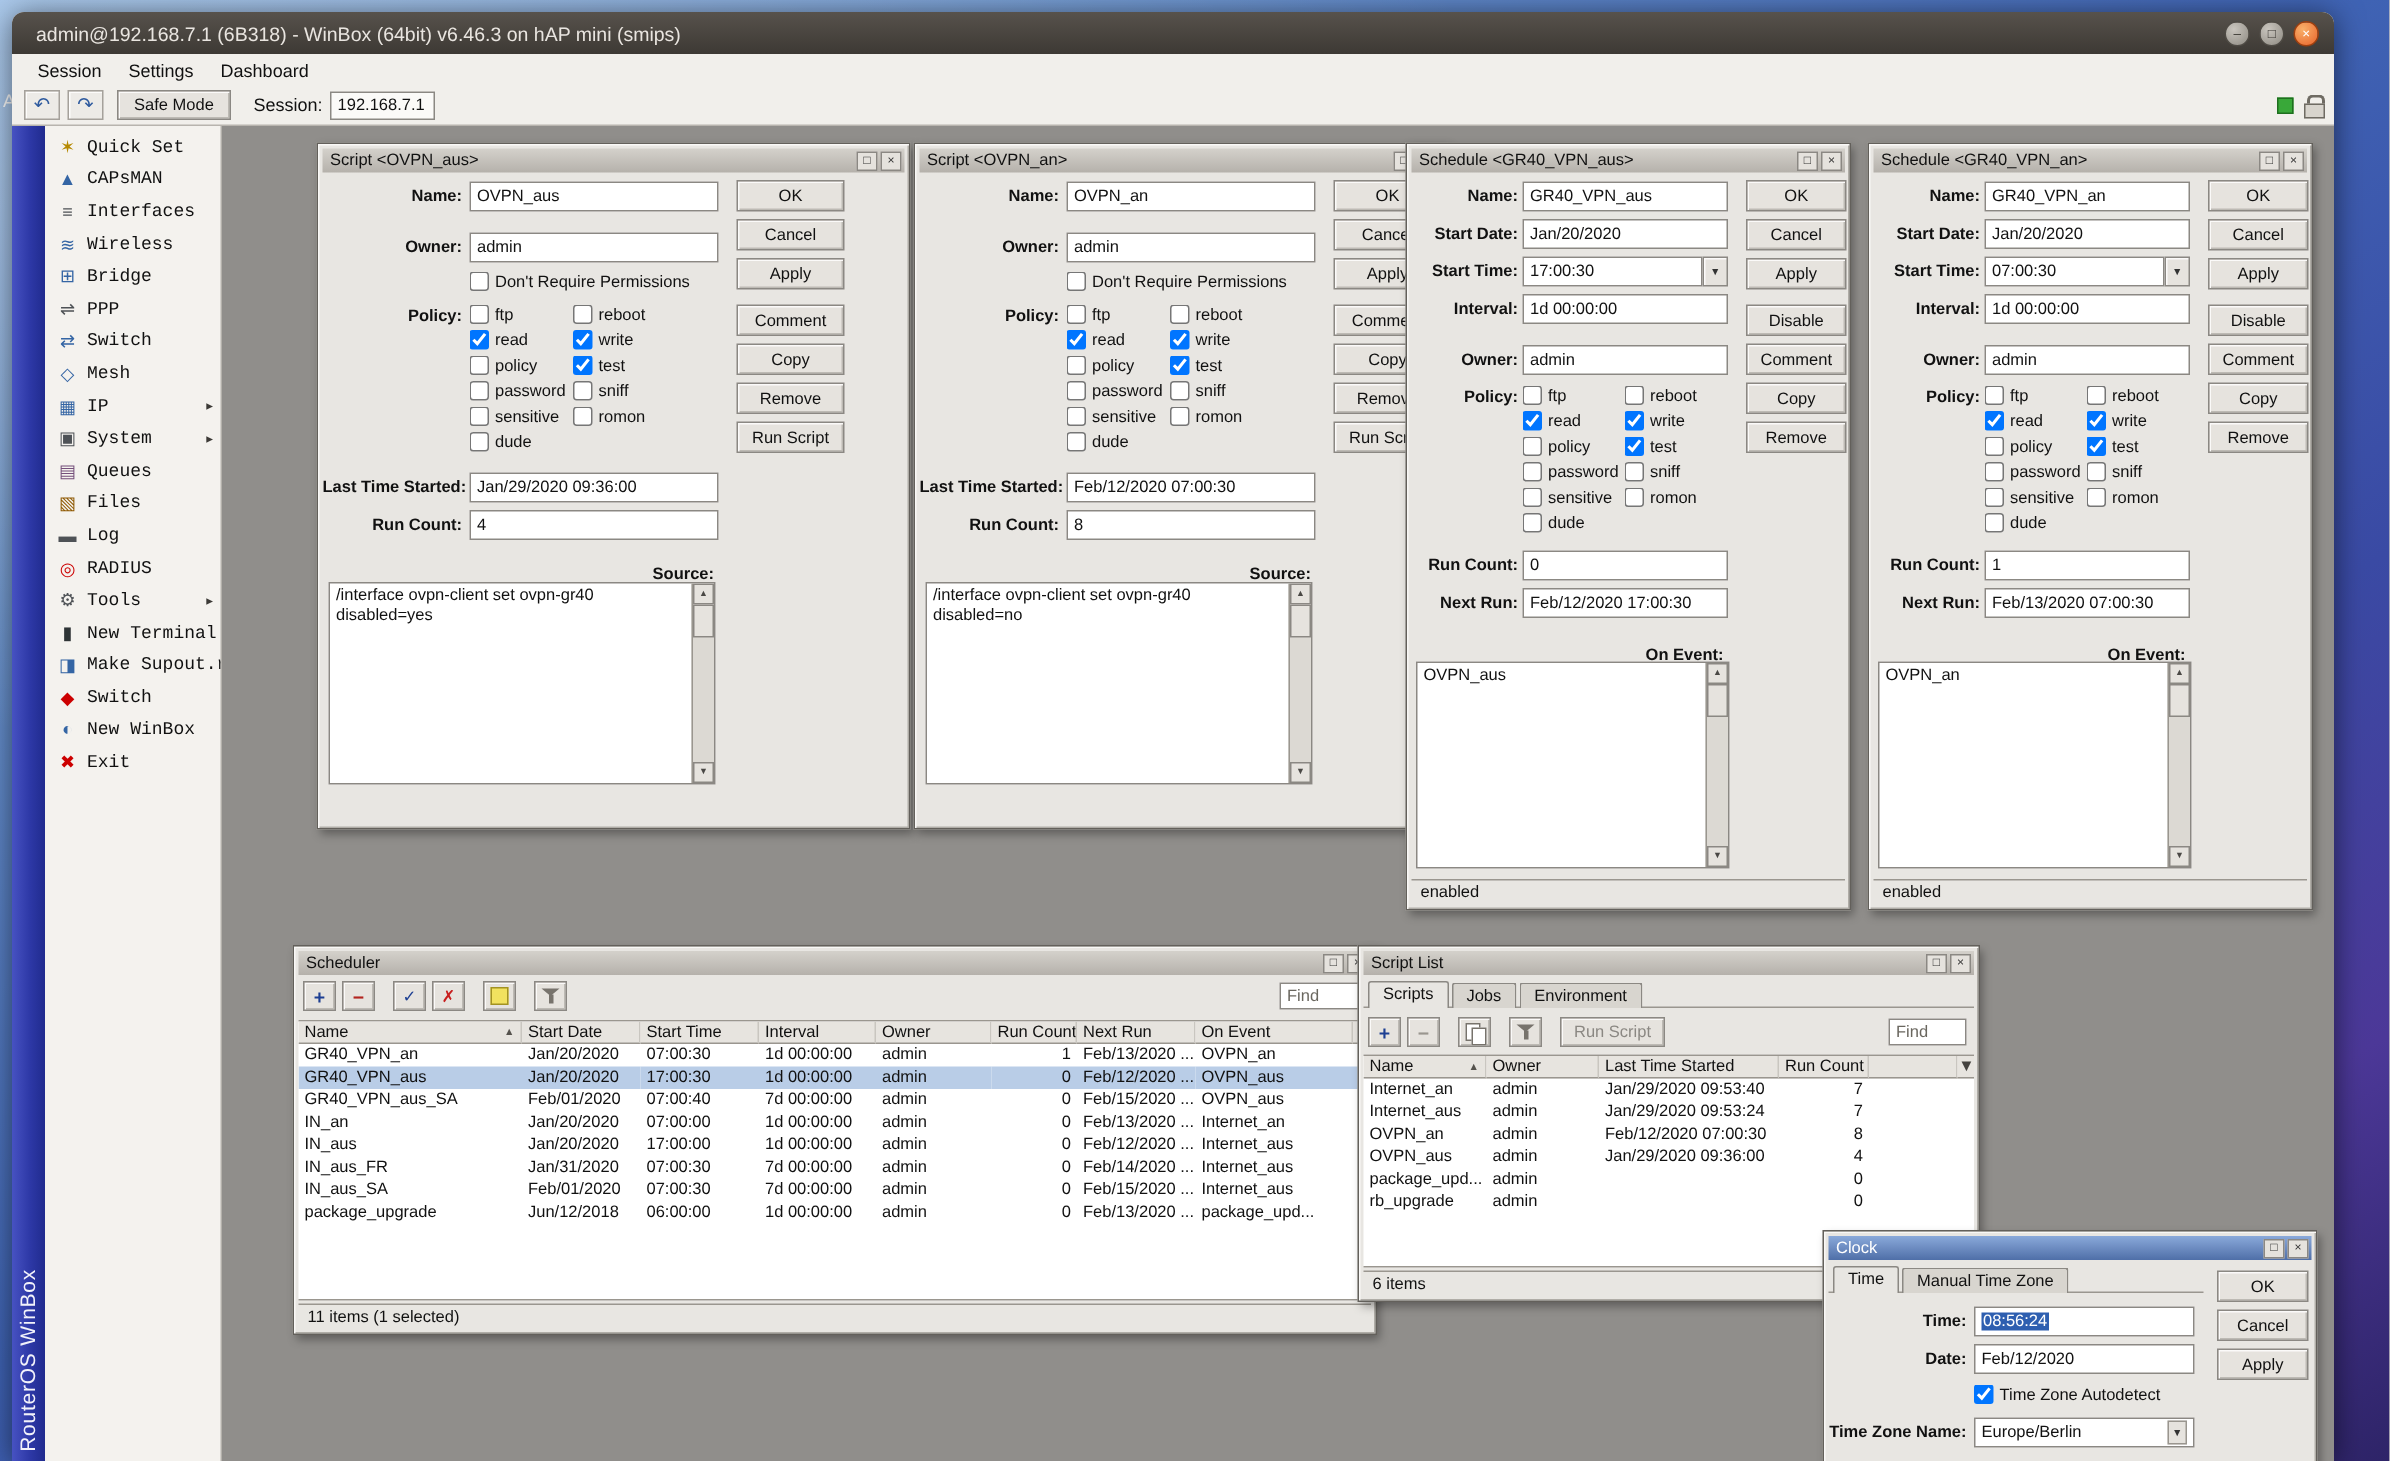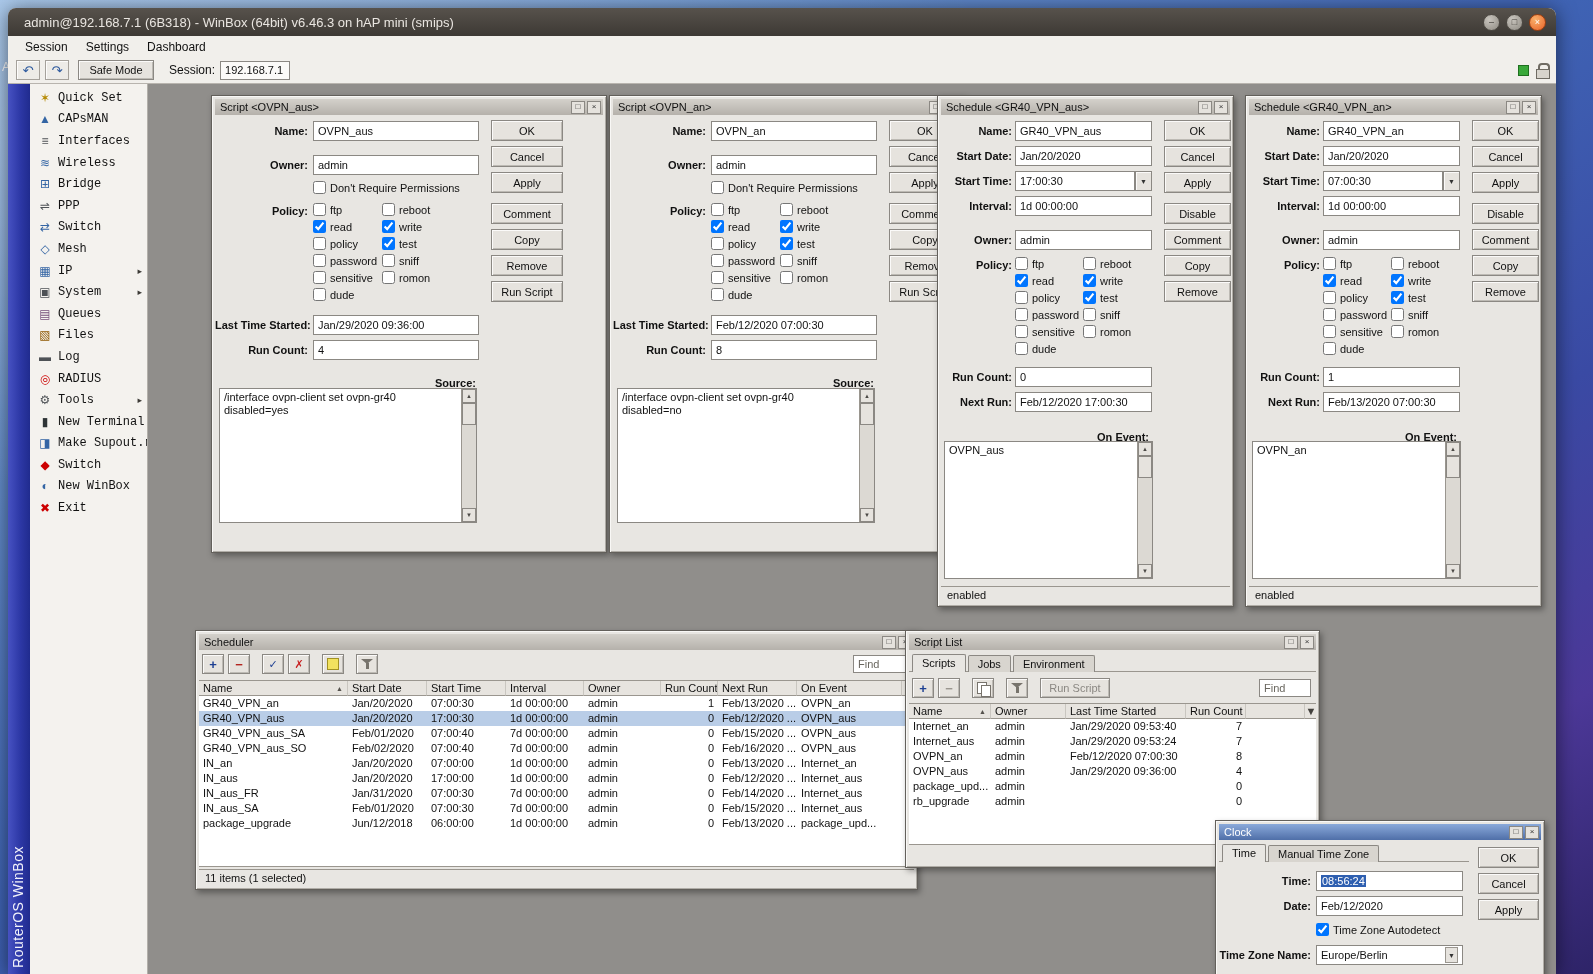--- a/index.html
+++ b/index.html
@@ -693,31 +693,20 @@
                     <td>Feb/01/2020</td>
                     <td>07:00:40</td>
                     <td>7d 00:00:00</td>
                     <td>admin</td>
                     <td>0</td>
                     <td>Feb/15/2020 ...</td>
                     <td>OVPN_aus</td>
                     <td></td>
                   </tr>
                   <tr>
-                    <td>GR40_VPN_aus_SO</td>
-                    <td>Feb/02/2020</td>
-                    <td>07:00:40</td>
-                    <td>7d 00:00:00</td>
-                    <td>admin</td>
-                    <td>0</td>
-                    <td>Feb/16/2020 ...</td>
-                    <td>OVPN_aus</td>
-                    <td></td>
-                  </tr>
-                  <tr>
                     <td>IN_an</td>
                     <td>Jan/20/2020</td>
                     <td>07:00:00</td>
                     <td>1d 00:00:00</td>
                     <td>admin</td>
                     <td>0</td>
                     <td>Feb/13/2020 ...</td>
                     <td>Internet_an</td>
                     <td></td>
                   </tr>
@@ -864,20 +853,23 @@
                     <td>rb_upgrade</td>
                     <td>admin</td>
                     <td></td>
                     <td>0</td>
                     <td></td>
                     <td></td>
                   </tr>
                 </tbody>
             </table>
           </div>
+          <div class="statusbar">
+              <span>6 items</span>
+            </div>
         </div>
 
         <div class="win top" style="left:1067px;top:736px;width:330px;height:170px;">
           <div class="win-tb blue">
             <span class="ttl">Clock</span>
             <span class="win-btn">□</span>
             <span class="win-btn">×</span>
           </div>
           <div class="tabbar" style="top:20px;width:250px;">
             <span class="tab active">Time</span>

